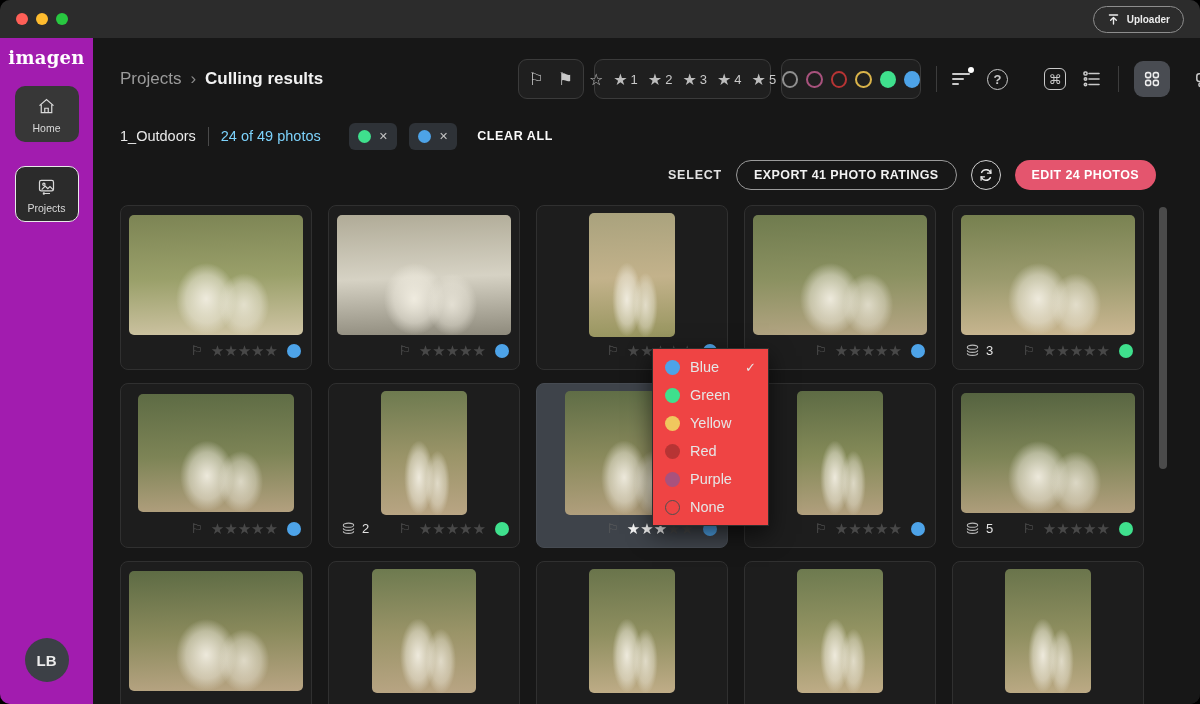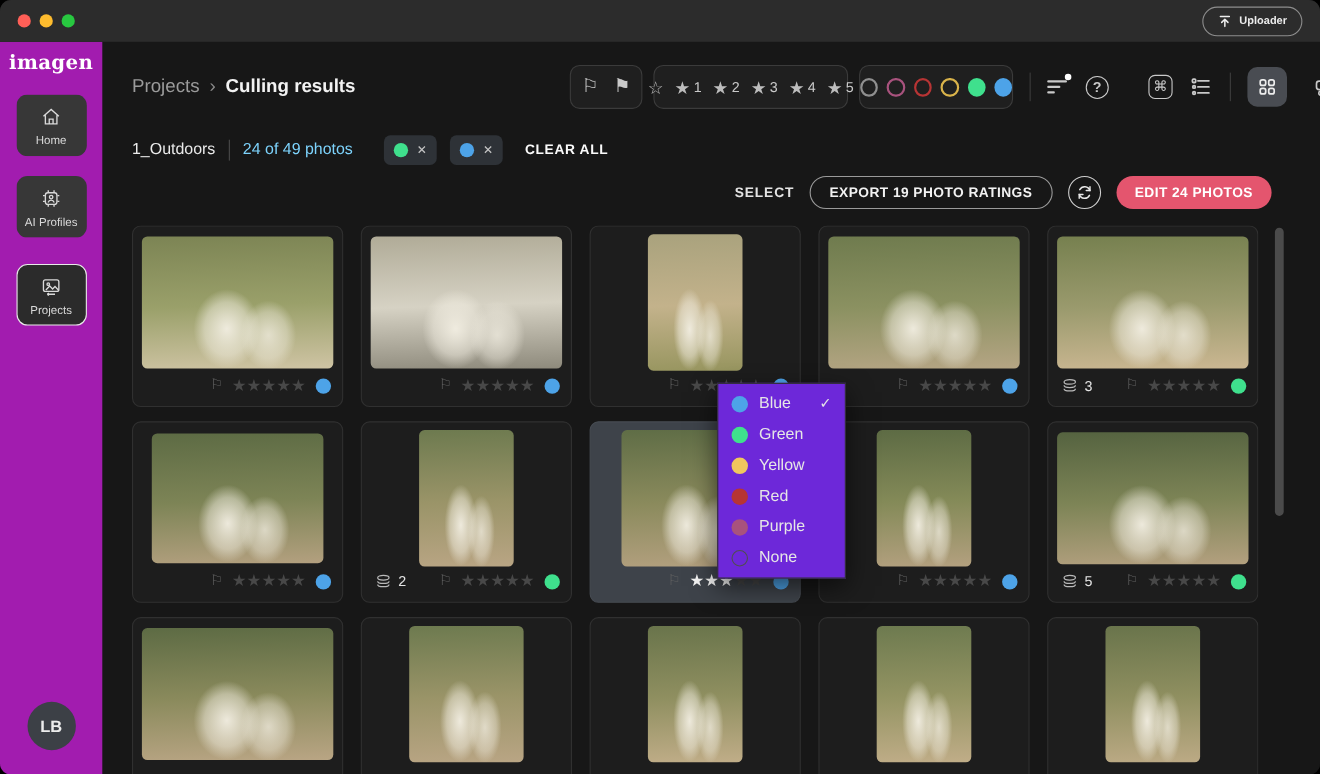--- a/index.html
+++ b/index.html
@@ -80,21 +80,21 @@
   .card-bar { position:absolute; left:0; right:0; bottom:0; height:30px; display:flex; align-items:center; padding:0 10px 7px 12px; }
   .stack-badge { display:flex; align-items:center; gap:6px; color:#e3e3e3; font-size:13px; }
   .stack-badge svg { width:15px; height:15px; stroke:#b9b9b9; fill:none; stroke-width:1.2; }
   .bar-right { margin-left:auto; display:flex; align-items:center; gap:5px; }
   .bar-flag { font-size:13px; color:#606060; margin-right:3px; cursor:pointer; }
   .bar-star { font-size:15px; color:#484848; cursor:pointer; }
   .bar-star.on { color:#f2f2f2; }
   .bar-dot { width:14px; height:14px; border-radius:50%; margin-left:4px; cursor:pointer; }
 
   
-  .color-menu { position:absolute; left:559px; top:310px; width:117px; background:#6d28d9; border:1px solid #2e2e2e; box-shadow:0 8px 22px rgba(0,0,0,.6); z-index:20; padding:4px 0; }
+  .color-menu { position:absolute; left:559px; top:310px; width:117px; background:#ef4444; border:1px solid #2e2e2e; box-shadow:0 8px 22px rgba(0,0,0,.6); z-index:20; padding:4px 0; }
   .menu-item { display:flex; align-items:center; gap:10px; padding:6px 12px; font-size:14.5px; color:#e6e6e6; cursor:pointer; }
   .menu-dot { width:15px; height:15px; border-radius:50%; flex:none; }
   .menu-dot.none { background:transparent; border:1.5px solid #4f4f4f; }
   .menu-check { margin-left:auto; font-size:13px; color:#e6e6e6; visibility:hidden; }
   .menu-item.checked .menu-check { visibility:visible; }
 
   .scroll-thumb { position:absolute; right:33px; top:169px; width:8px; height:262px; border-radius:4px; background:#4b4b4b; cursor:grab; }
 </style>
 </head>
 <body>
@@ -118,28 +118,20 @@
   <div class="sidebar">
     <div class="logo">imagen</div>
 
     <div class="nav-btn">
       <svg viewBox="0 0 24 24">
           <path d="M4 11L12 4l8 7M6 10v9h12v-9M10 19v-5h4v5"></path>
         </svg>
       <span>Home</span>
     </div>
 
-    <div class="nav-btn">
-      <svg viewBox="0 0 24 24">
-          <rect x="6" y="6" width="12" height="12" rx="2.5"></rect>
-          <circle cx="12" cy="10.5" r="1.8"></circle>
-          <path d="M8.8 16c.6-1.6 1.8-2.3 3.2-2.3s2.6.7 3.2 2.3M9 3.5v2M15 3.5v2M9 18.5v2M15 18.5v2M3.5 9h2M3.5 15h2M18.5 9h2M18.5 15h2"></path>
-        </svg>
-      <span>AI Profiles</span>
-    </div>
 
     <div class="nav-btn active">
       <svg viewBox="0 0 24 24">
           <rect x="4" y="5" width="16" height="12" rx="2"></rect>
           <circle cx="9" cy="9.5" r="1.3"></circle>
           <path d="M6.5 15.5l4-4 3 3 2.5-2.5 3.5 3.5M8 20h8M8 20l1.6-1.3M8 20l1.6 1.3"></path>
         </svg>
       <span>Projects</span>
     </div>
 
@@ -240,21 +232,21 @@
       </span>
       <span class="chip">
         <span class="dot" style="background: rgb(77, 163, 232);"></span>
         <span class="x glyph">✕</span>
       </span>
       <span class="clear-all">CLEAR ALL</span>
     </div>
 
     <div class="action-row">
       <span class="select-lbl">SELECT</span>
-      <button class="export-btn">EXPORT 19 PHOTO RATINGS</button>
+      <button class="export-btn">EXPORT 41 PHOTO RATINGS</button>
       <button class="refresh-btn">
         <svg viewBox="0 0 16 16" stroke="#e8e8e8" stroke-width="1.4" fill="none" stroke-linecap="round">
             <path d="M12.8 6.2A5 5 0 0 0 3.6 5.4M3.2 9.8a5 5 0 0 0 9.2.8"></path>
             <path d="M12.9 2.8v3.4h-3.4M3.1 13.2V9.8h3.4" stroke-width="1.3"></path>
           </svg>
       </button>
       <button class="edit-btn" style="background: rgb(228, 85, 110);">EDIT 24 PHOTOS</button>
     </div>
 
     <div class="grid">

